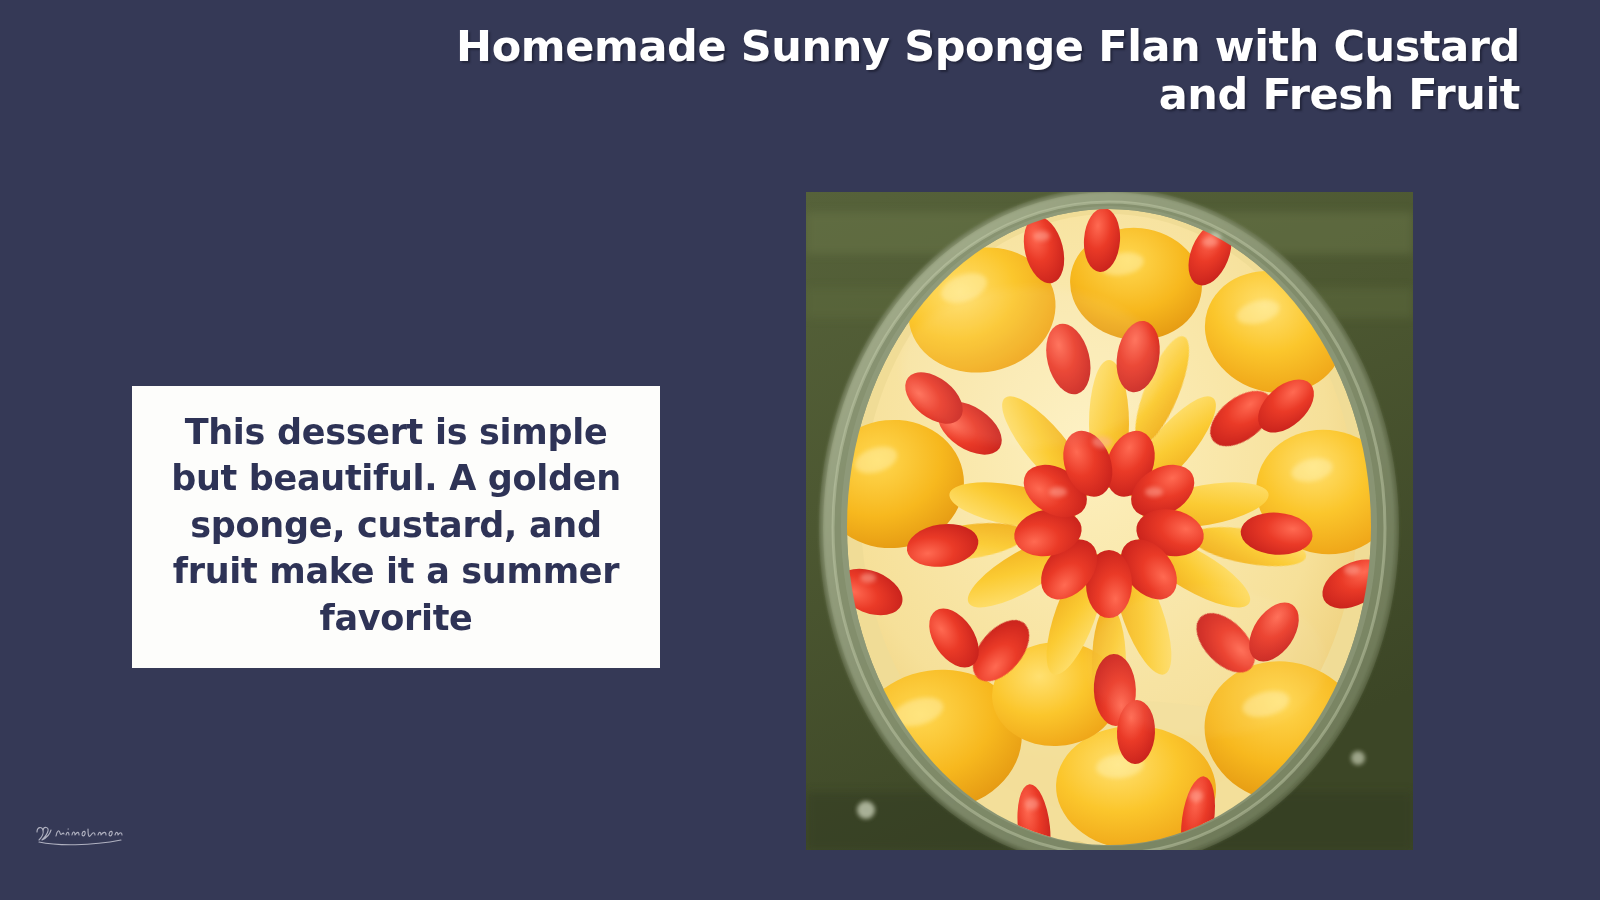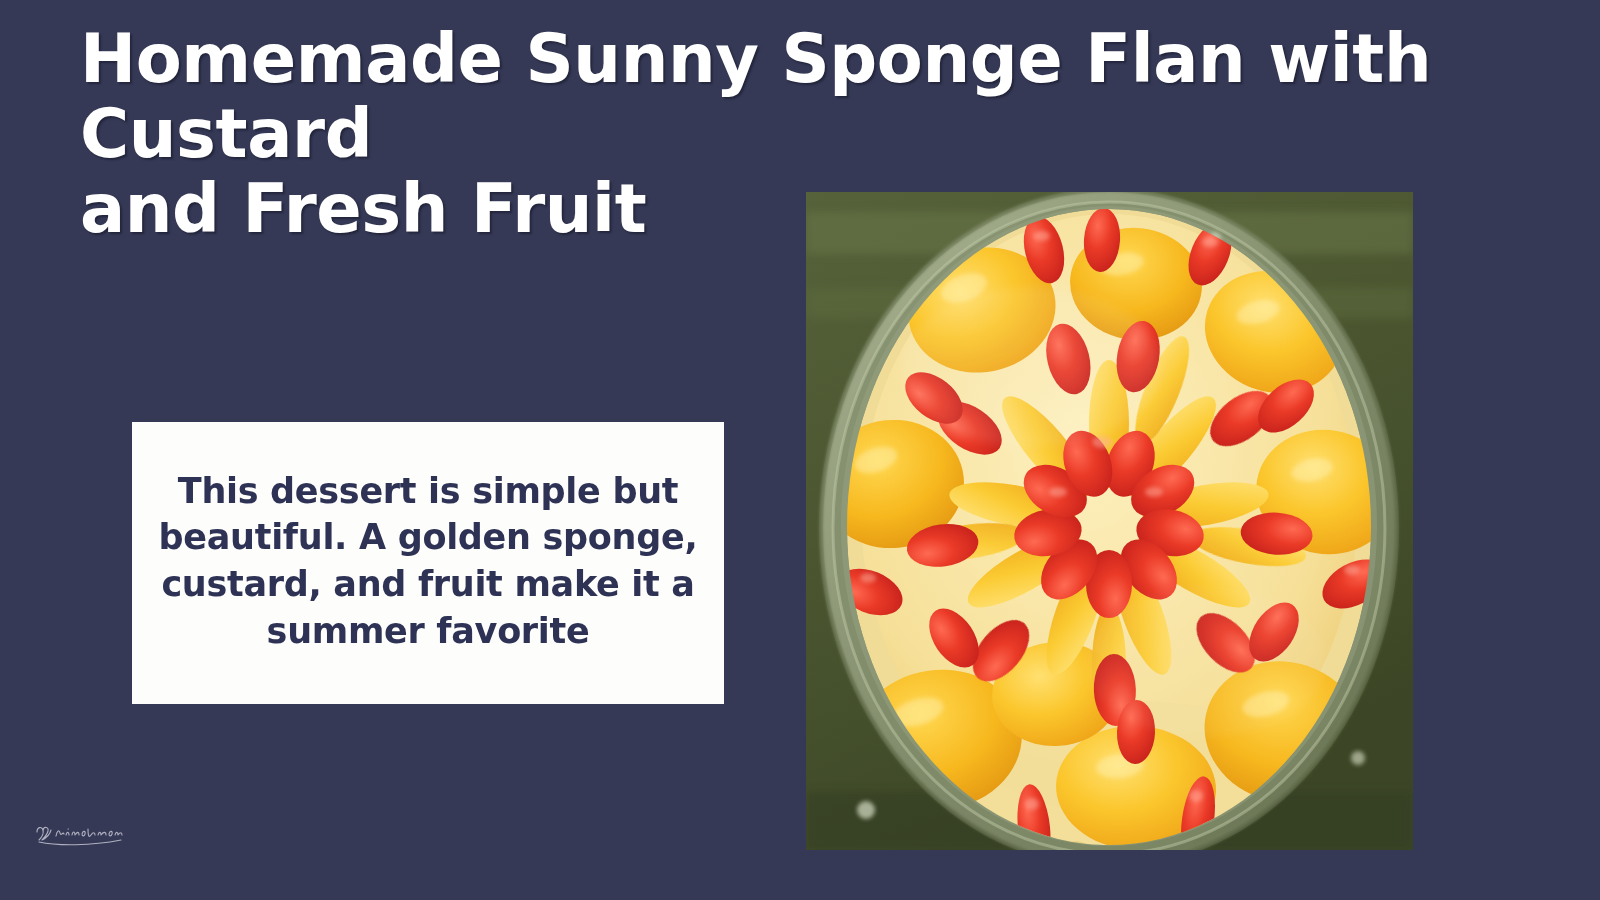--- a/index.html
+++ b/index.html
@@ -12,42 +12,41 @@
     position:relative;
     width:1600px; height:900px;
     background:#353956;
   }
 
   
   #title {
     position:absolute;
     left:80px; top:22px;
     width:1440px;
-    text-align:left;
+    text-align:right;
     color:#ffffff;
     font-family:"DejaVu Sans", sans-serif;
     font-weight:700;
-    font-size:67px;
+    font-size:43px;
     line-height:1.12;
     letter-spacing:-0.4px;
     text-shadow:2px 2px 2px rgba(20,22,38,0.55);
     white-space:pre-line;
   }
 
   
   #caption-card {
     position:absolute;
     left:132px; top:386px;
-    width:592px; height:282px;
+    width:528px; height:282px;
     background:#fdfdfb;
     display:flex;
     align-items:center;
     justify-content:center;
     padding:10px 18px 14px 18px;
-    margin-top:36px;
   }
   #caption-text {
     color:#2e3356;
     font-family:"DejaVu Sans", sans-serif;
     font-weight:700;
     font-size:35px;
     line-height:1.33;
     text-align:center;
     letter-spacing:-0.3px;
   }

